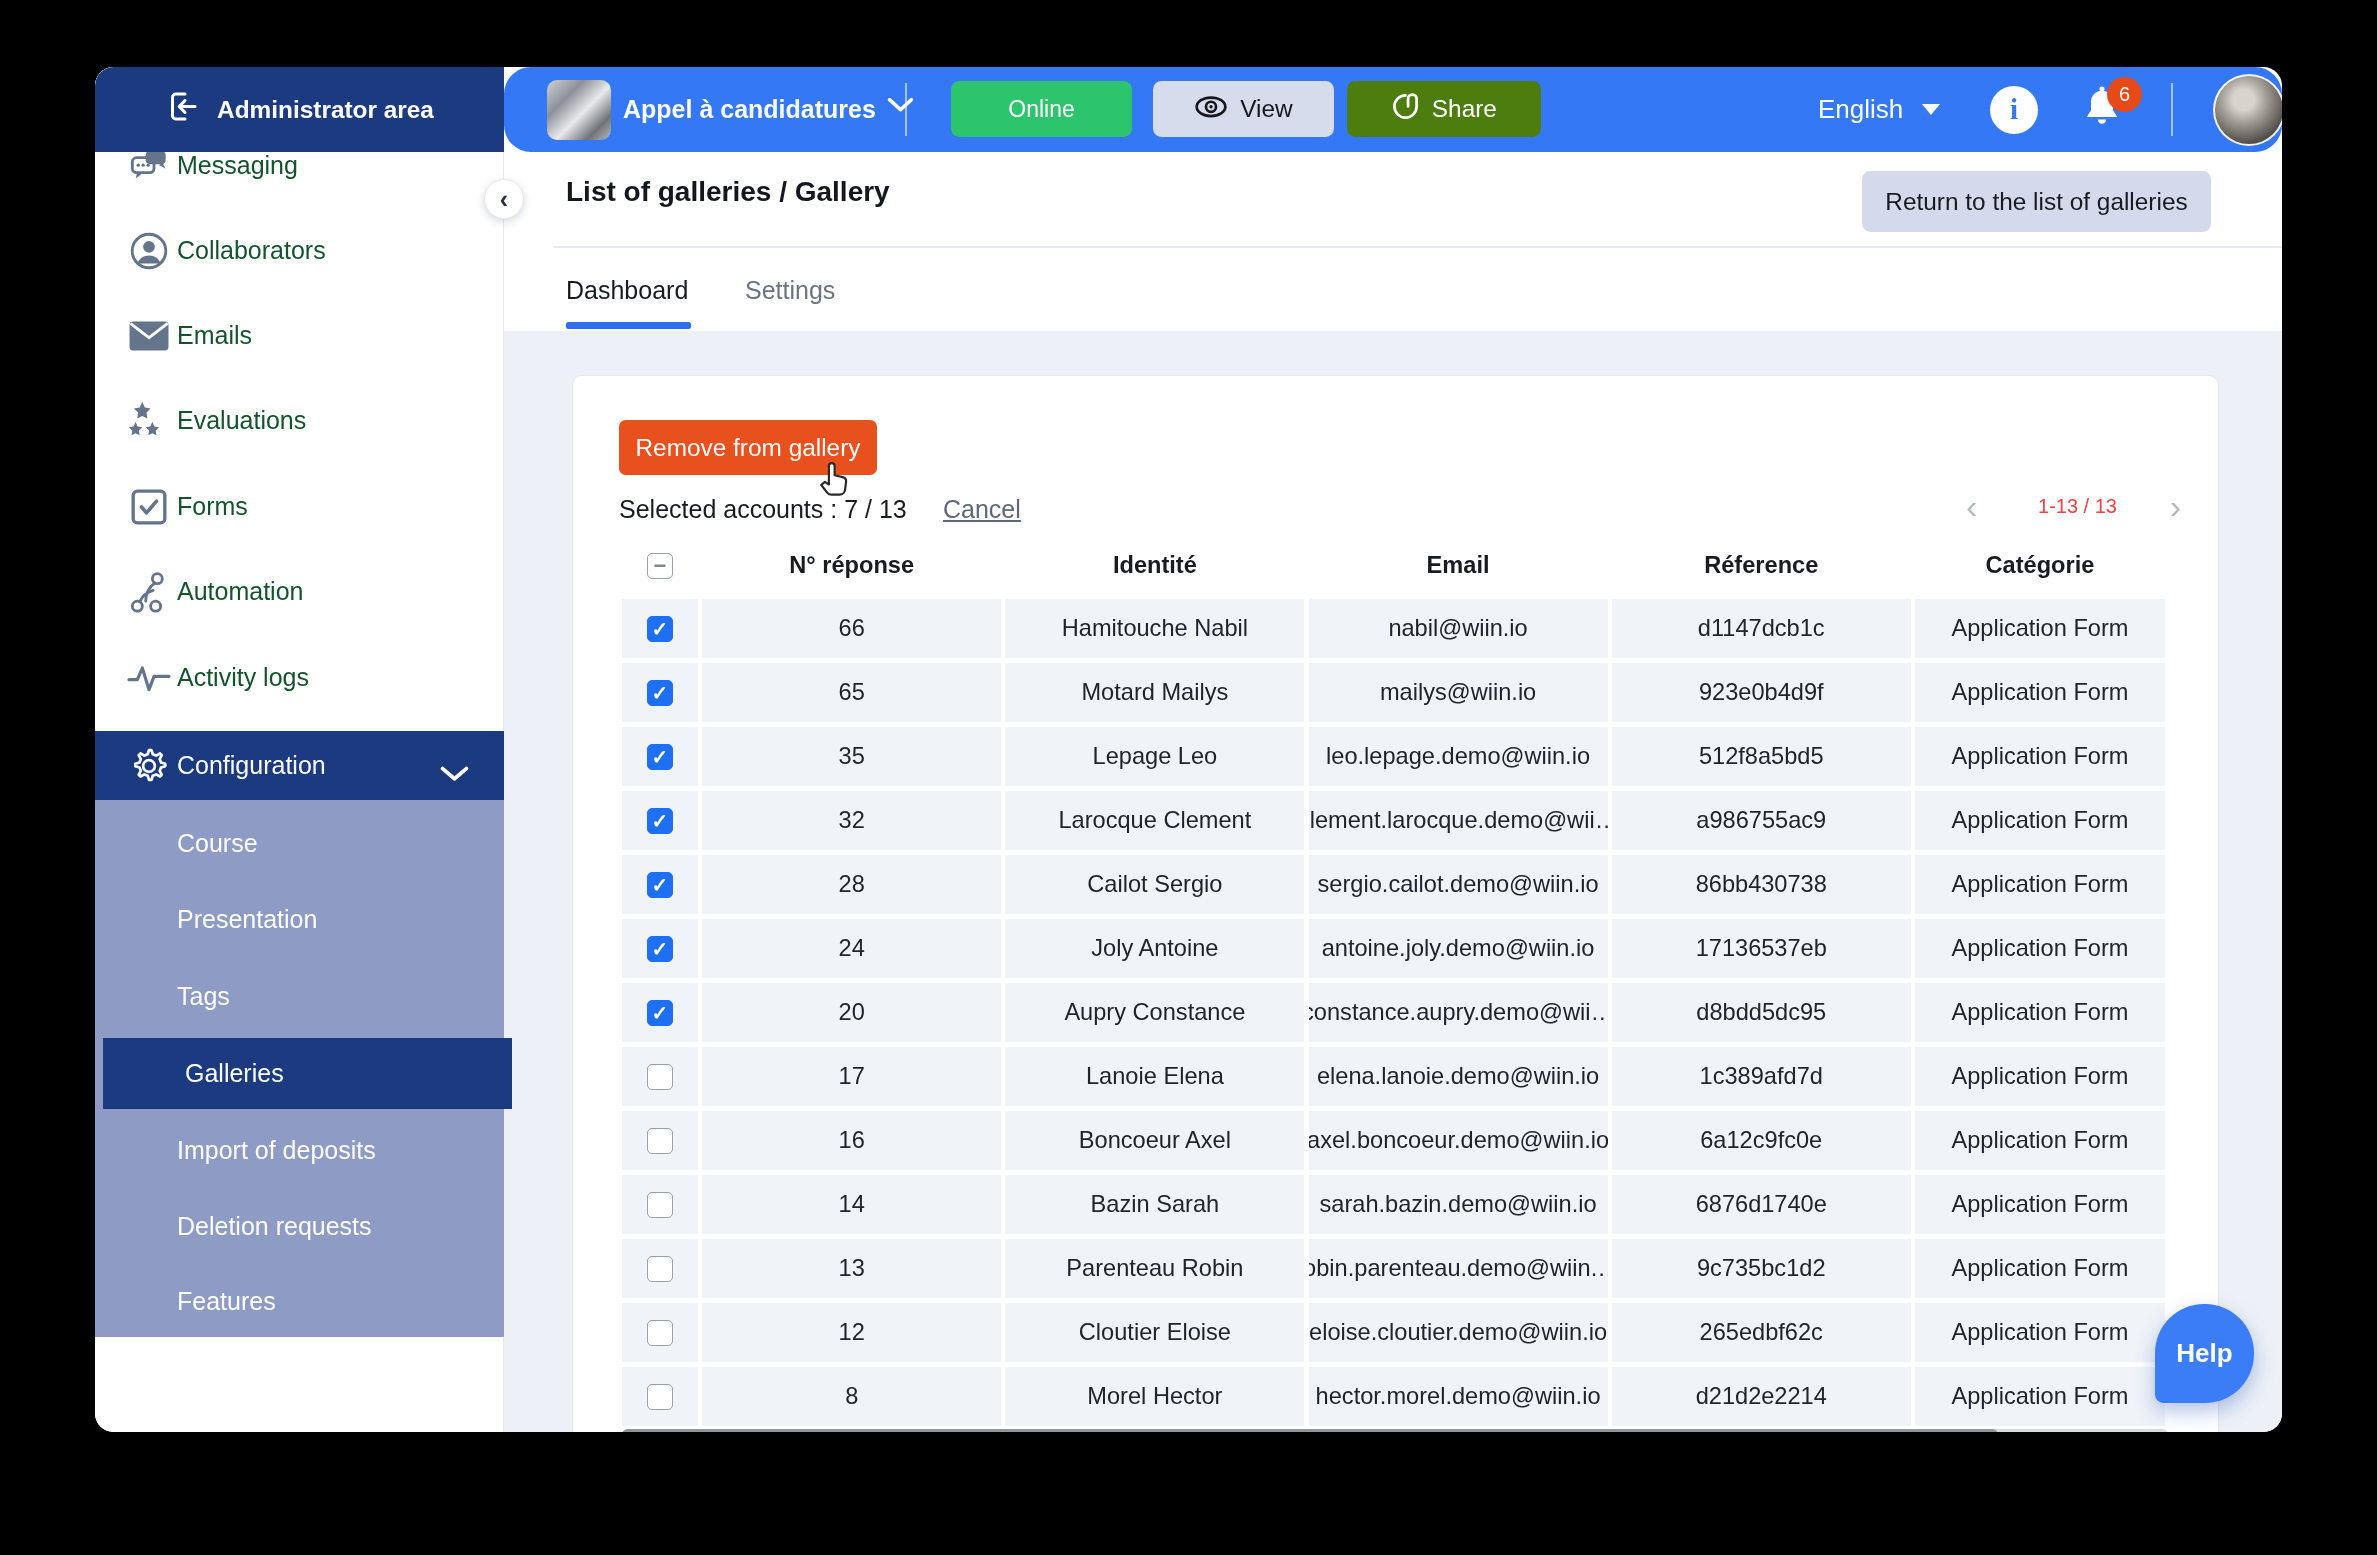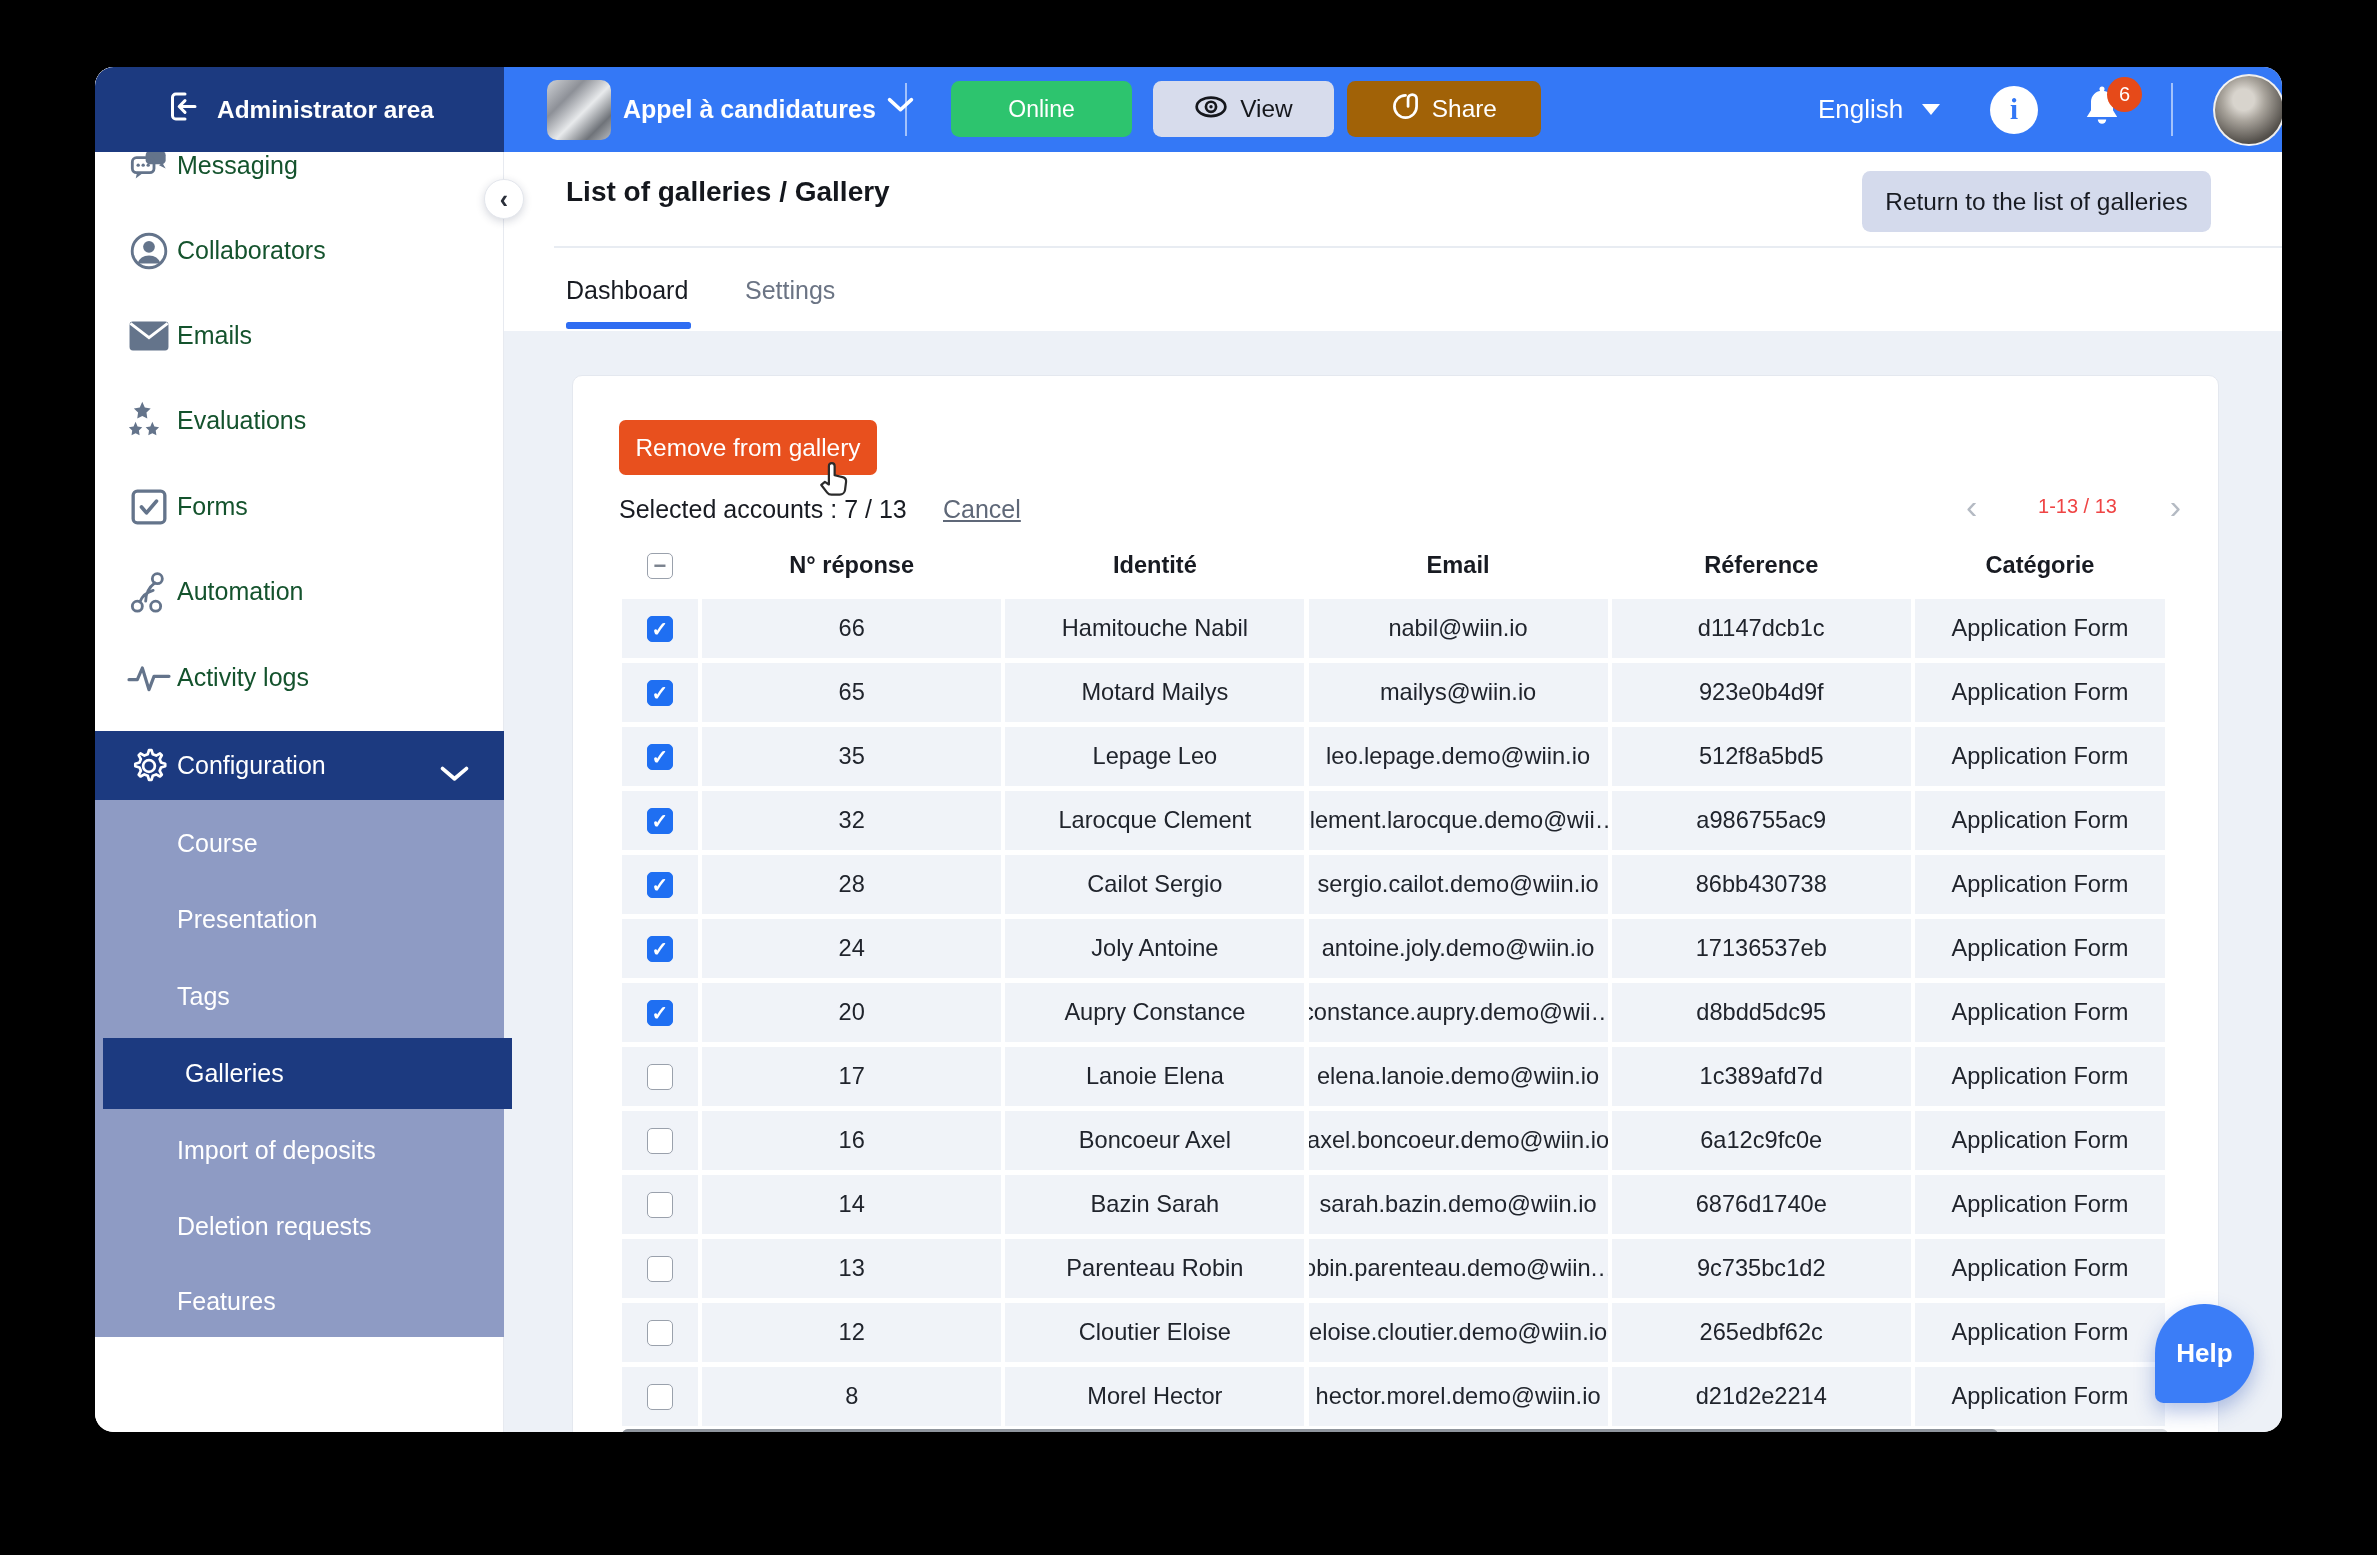--- a/index.html
+++ b/index.html
@@ -3,32 +3,32 @@
 <meta charset="utf-8">
 <style>
   * { margin:0; padding:0; box-sizing:border-box; }
   body { font-family:"Liberation Sans", sans-serif; background:#000; }
   .stage { position:relative; width:2377px; height:1556px; background:#000; overflow:hidden; }
   .window { position:absolute; left:95px; top:67px; width:2187px; height:1365px;
             background:#fff; border-radius:18.5px; overflow:hidden; }
 
   
   .topbar { position:absolute; left:409px; top:0; width:1778px; height:85px; background:#3478f6; z-index:4;
-            display:flex; align-items:center; }
+            display:flex; align-items:center;border-radius:27px; }
   .logo { position:absolute; left:43px; top:12.6px; width:64px; height:60px; border-radius:10px;
           background:linear-gradient(135deg,#cfd2d6 0%,#8d9097 30%,#e8eaec 55%,#6f7379 80%,#b9bcc0 100%); }
   .proj-name { position:absolute; left:119px; top:0; height:85px; display:flex; align-items:center;
                color:#fff; font-size:25px; font-weight:700; }
   .proj-chev { position:absolute; left:383px; top:30px; }
   .tb-divider { position:absolute; left:401px; top:16px; width:1.7px; height:53px; background:rgba(255,255,255,.55); }
   .btn-online { position:absolute; left:447px; top:14.3px; width:181px; height:56px; background:#2dc46e;
                 border-radius:8.4px; color:#fff; font-size:23px; display:flex; align-items:center; justify-content:center; }
   .btn-view { position:absolute; left:649px; top:14.3px; width:181px; height:56px; background:#d7dcec;
               border-radius:8.4px; color:#15171c; font-size:24.4px; display:flex; align-items:center; justify-content:center; gap:11.8px; }
-  .btn-share { position:absolute; left:843px; top:14.3px; width:194px; height:56px; background:#a16207;
+  .btn-share { position:absolute; left:843px; top:14.3px; width:194px; height:56px; background:#4d7c0f;
                border-radius:8.4px; color:#fff; font-size:24.4px; display:flex; align-items:center; justify-content:center; gap:11.8px; }
   .lang { position:absolute; left:1314px; top:0; height:85px; display:flex; align-items:center; gap:18.5px;
           color:#fff; font-size:26px; }
   .caret-down { width:0; height:0; border-left:9.3px solid transparent; border-right:9.3px solid transparent;
                 border-top:11px solid #fff; display:inline-block; }
   .info-circle { position:absolute; left:1486px; top:18.5px; width:48px; height:48px; border-radius:50%;
                  background:#fff; color:#3478f6; font-size:29px; font-weight:700; display:flex; align-items:center;
                  justify-content:center; font-family:"Liberation Serif", serif; }
   .bell-wrap { position:absolute; left:1576px; top:17px; width:51px; height:56px; }
   .badge { position:absolute; left:27px; top:-6.7px; min-width:35px; height:35px; border-radius:50%; background:#e64a19;

